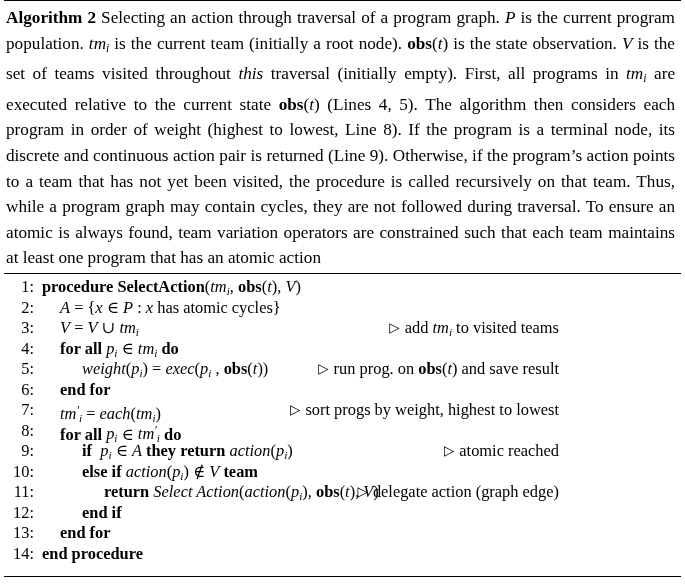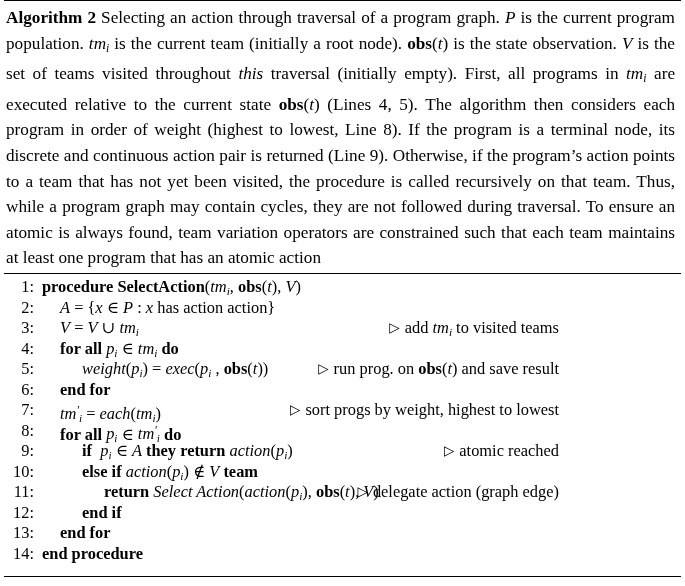--- a/index.html
+++ b/index.html
@@ -150,21 +150,21 @@
 
   <div class="code-body">
 
     <div class="code-line">
       <span class="lineno">1:</span>
       <span class="code-text"><span class="kw">procedure SelectAction</span><span class="mathup">(</span><span class="mathvar">tm<sub>i</sub></span><span class="mathup">,&nbsp;</span><span class="mathbf">obs</span><span class="mathup">(</span><span class="mathvar">t</span><span class="mathup">),&nbsp;</span><span class="mathvar">V</span><span class="mathup">)</span></span>
     </div>
 
     <div class="code-line">
       <span class="lineno">2:</span>
-      <span class="code-text ind1"><span class="mathvar">A</span> <span class="mathup">=</span> <span class="mathup">{</span><span class="mathvar">x</span> <span class="mathup">∈</span> <span class="mathvar">P</span> <span class="mathup">:</span> <span class="mathvar">x</span> <span class="mathup">has action action}</span></span>
+      <span class="code-text ind1"><span class="mathvar">A</span> <span class="mathup">=</span> <span class="mathup">{</span><span class="mathvar">x</span> <span class="mathup">∈</span> <span class="mathvar">P</span> <span class="mathup">:</span> <span class="mathvar">x</span> <span class="mathup">has atomic cycles}</span></span>
     </div>
 
     <div class="code-line">
       <span class="lineno">3:</span>
       <span class="code-text ind1"><span class="mathvar">V</span> <span class="mathup">=</span> <span class="mathvar">V</span> <span class="mathup">∪</span> <span class="mathvar">tm<sub>i</sub></span></span>
       <span class="comment"><span class="tri">▷</span> add <span class="mathvar">tm<sub>i</sub></span> to visited teams</span>
     </div>
 
     <div class="code-line">
       <span class="lineno">4:</span>

